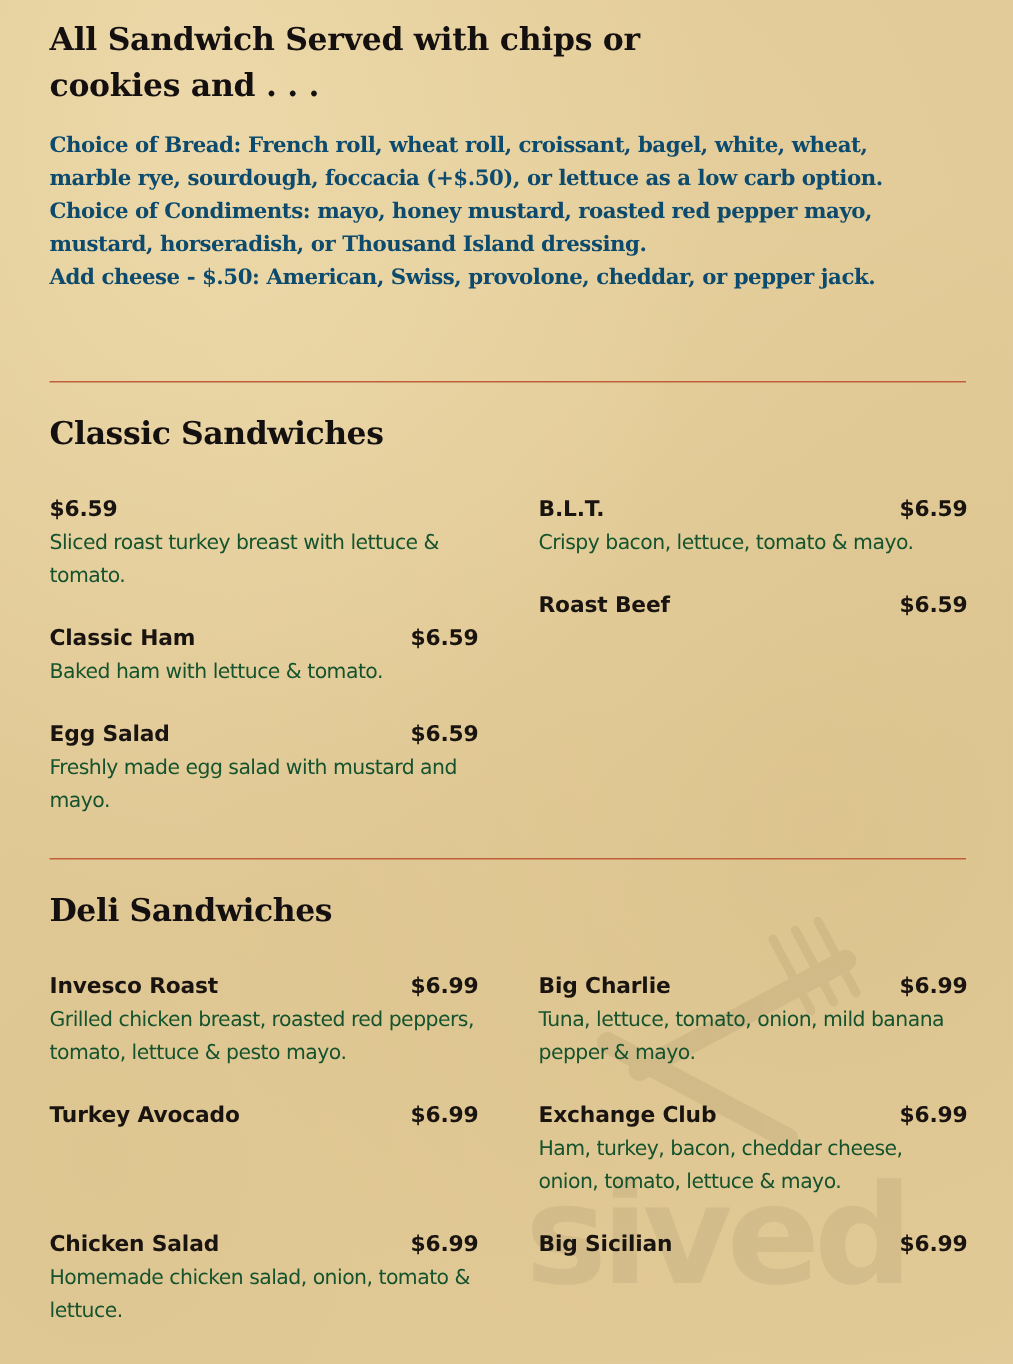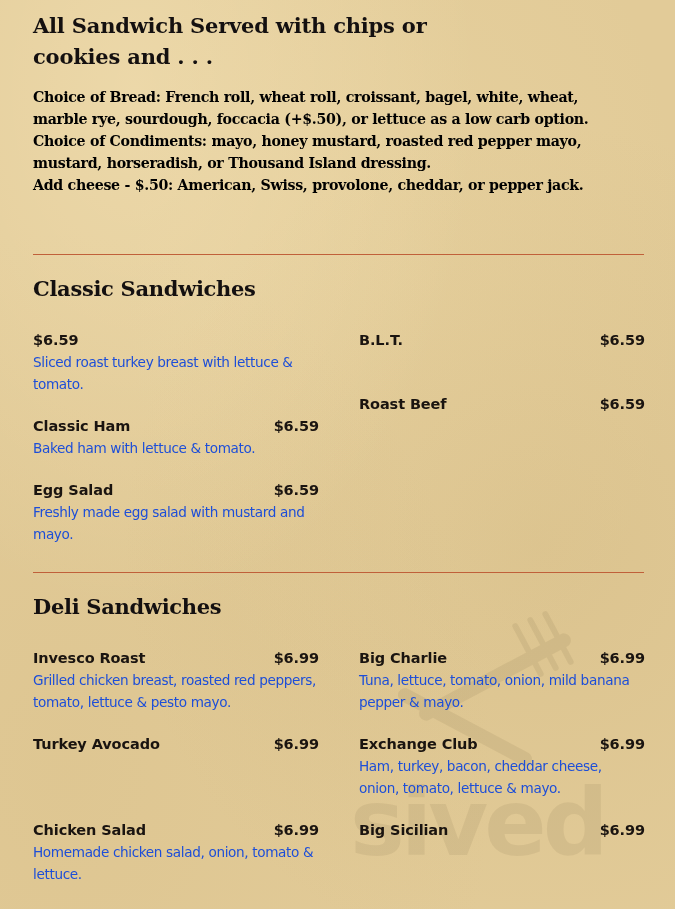--- a/index.html
+++ b/index.html
@@ -33,21 +33,21 @@
       margin: 10px 0 0 0;
       letter-spacing: -0.2px;
       color: #141010;
     }
     .intro-block {
       margin-top: 14px;
       font-family: "DejaVu Serif", serif;
       font-weight: bold;
       font-size: 14.2px;
       line-height: 22px;
-      color: #000000;
+      color: #0c4a6e;
       letter-spacing: -0.3px;
     }
     .intro-block p {
       margin: 0;
     }
     .divider {
       position: absolute;
       left: 0;
       width: 611px;
       height: 0;
@@ -86,21 +86,21 @@
     .item-name {
       letter-spacing: -0.1px;
     }
     .item-price {
       letter-spacing: -0.1px;
     }
     .item-desc {
       font-family: "DejaVu Sans", sans-serif;
       font-size: 13.6px;
       line-height: 22px;
-      color: #1d4ed8;
+      color: #14532d;
       letter-spacing: -0.35px;
       margin: 0;
     }
     .watermark {
       position: absolute;
       left: 350px;
       top: 600px;
       width: 290px;
       height: 260px;
       opacity: 0.07;
@@ -168,20 +168,21 @@
       <p class="item-desc">Freshly made egg salad with mustard and mayo.</p>
     </div>
   </div>
 
   <div class="col" style="left: 326px; top: 329px;">
     <div class="item" style="top: 0;">
       <div class="item-head">
         <span class="item-name">B.L.T.</span>
         <span class="item-price">$6.59</span>
       </div>
+      <p class="item-desc">Crispy bacon, lettuce, tomato &amp; mayo.</p>
     </div>
     <div class="item" style="top: 64px;">
       <div class="item-head">
         <span class="item-name">Roast Beef</span>
         <span class="item-price">$6.59</span>
       </div>
     </div>
   </div>
 
   <div class="divider" style="top: 572px;"></div>

